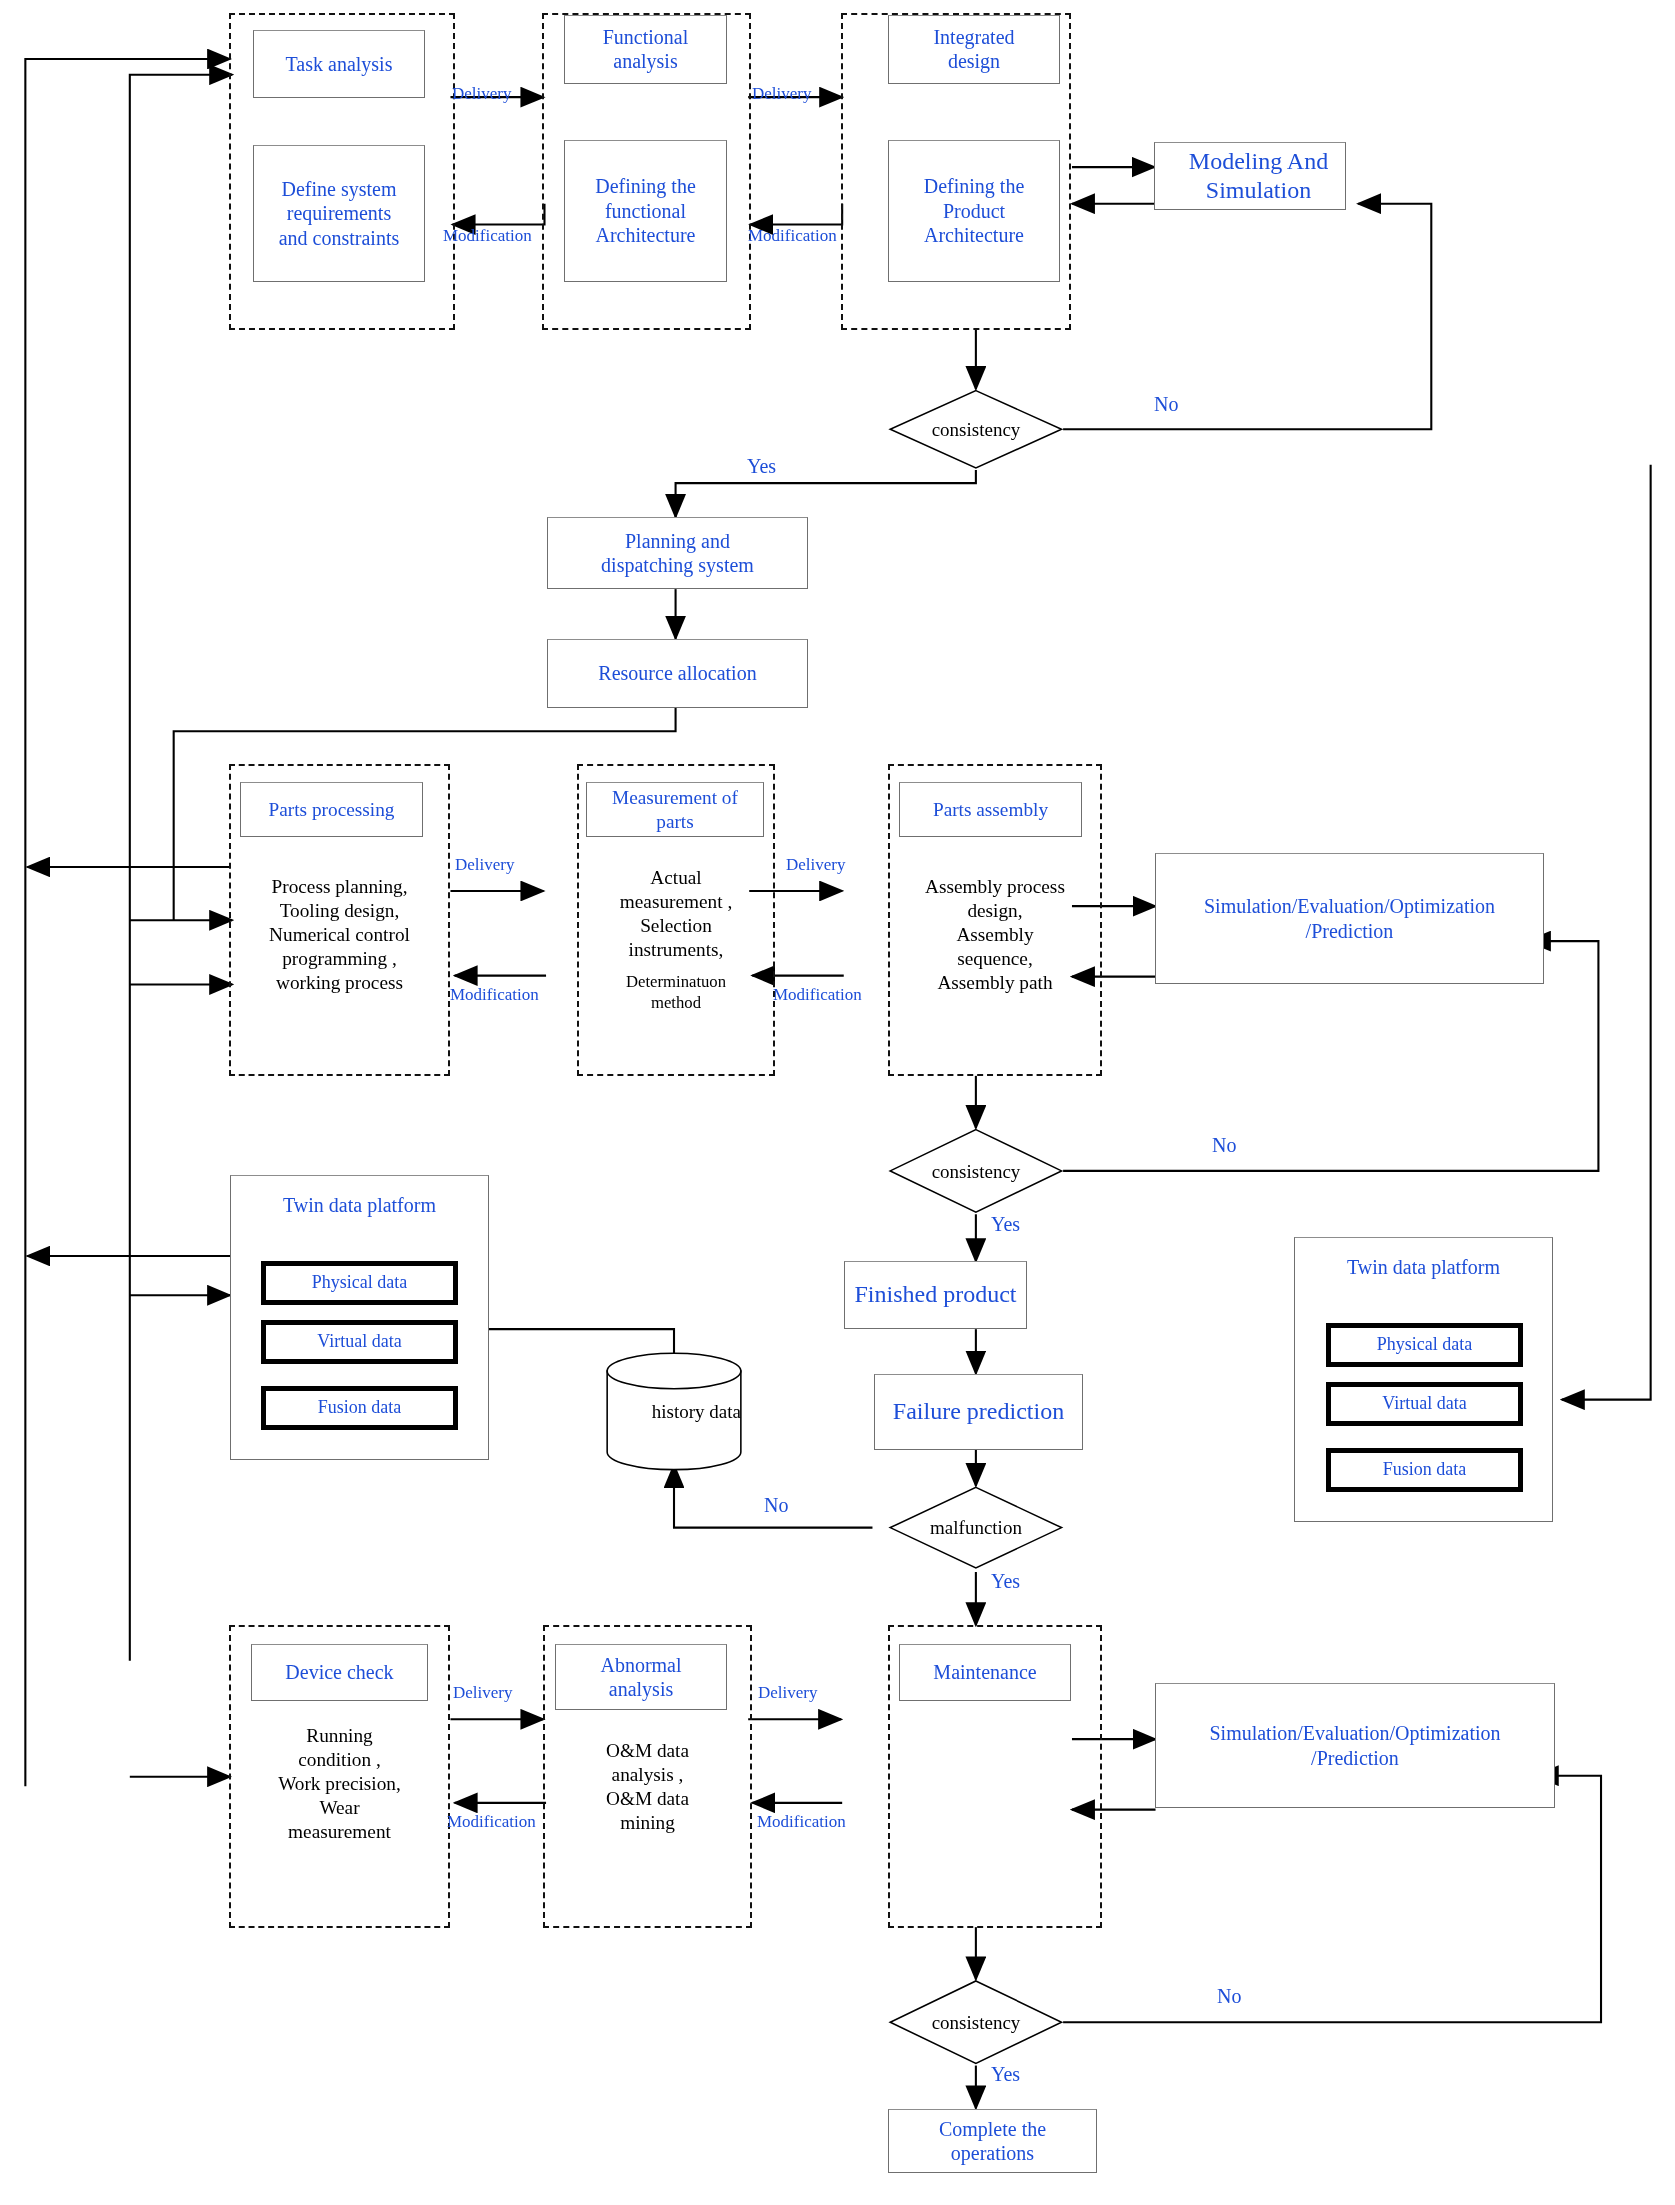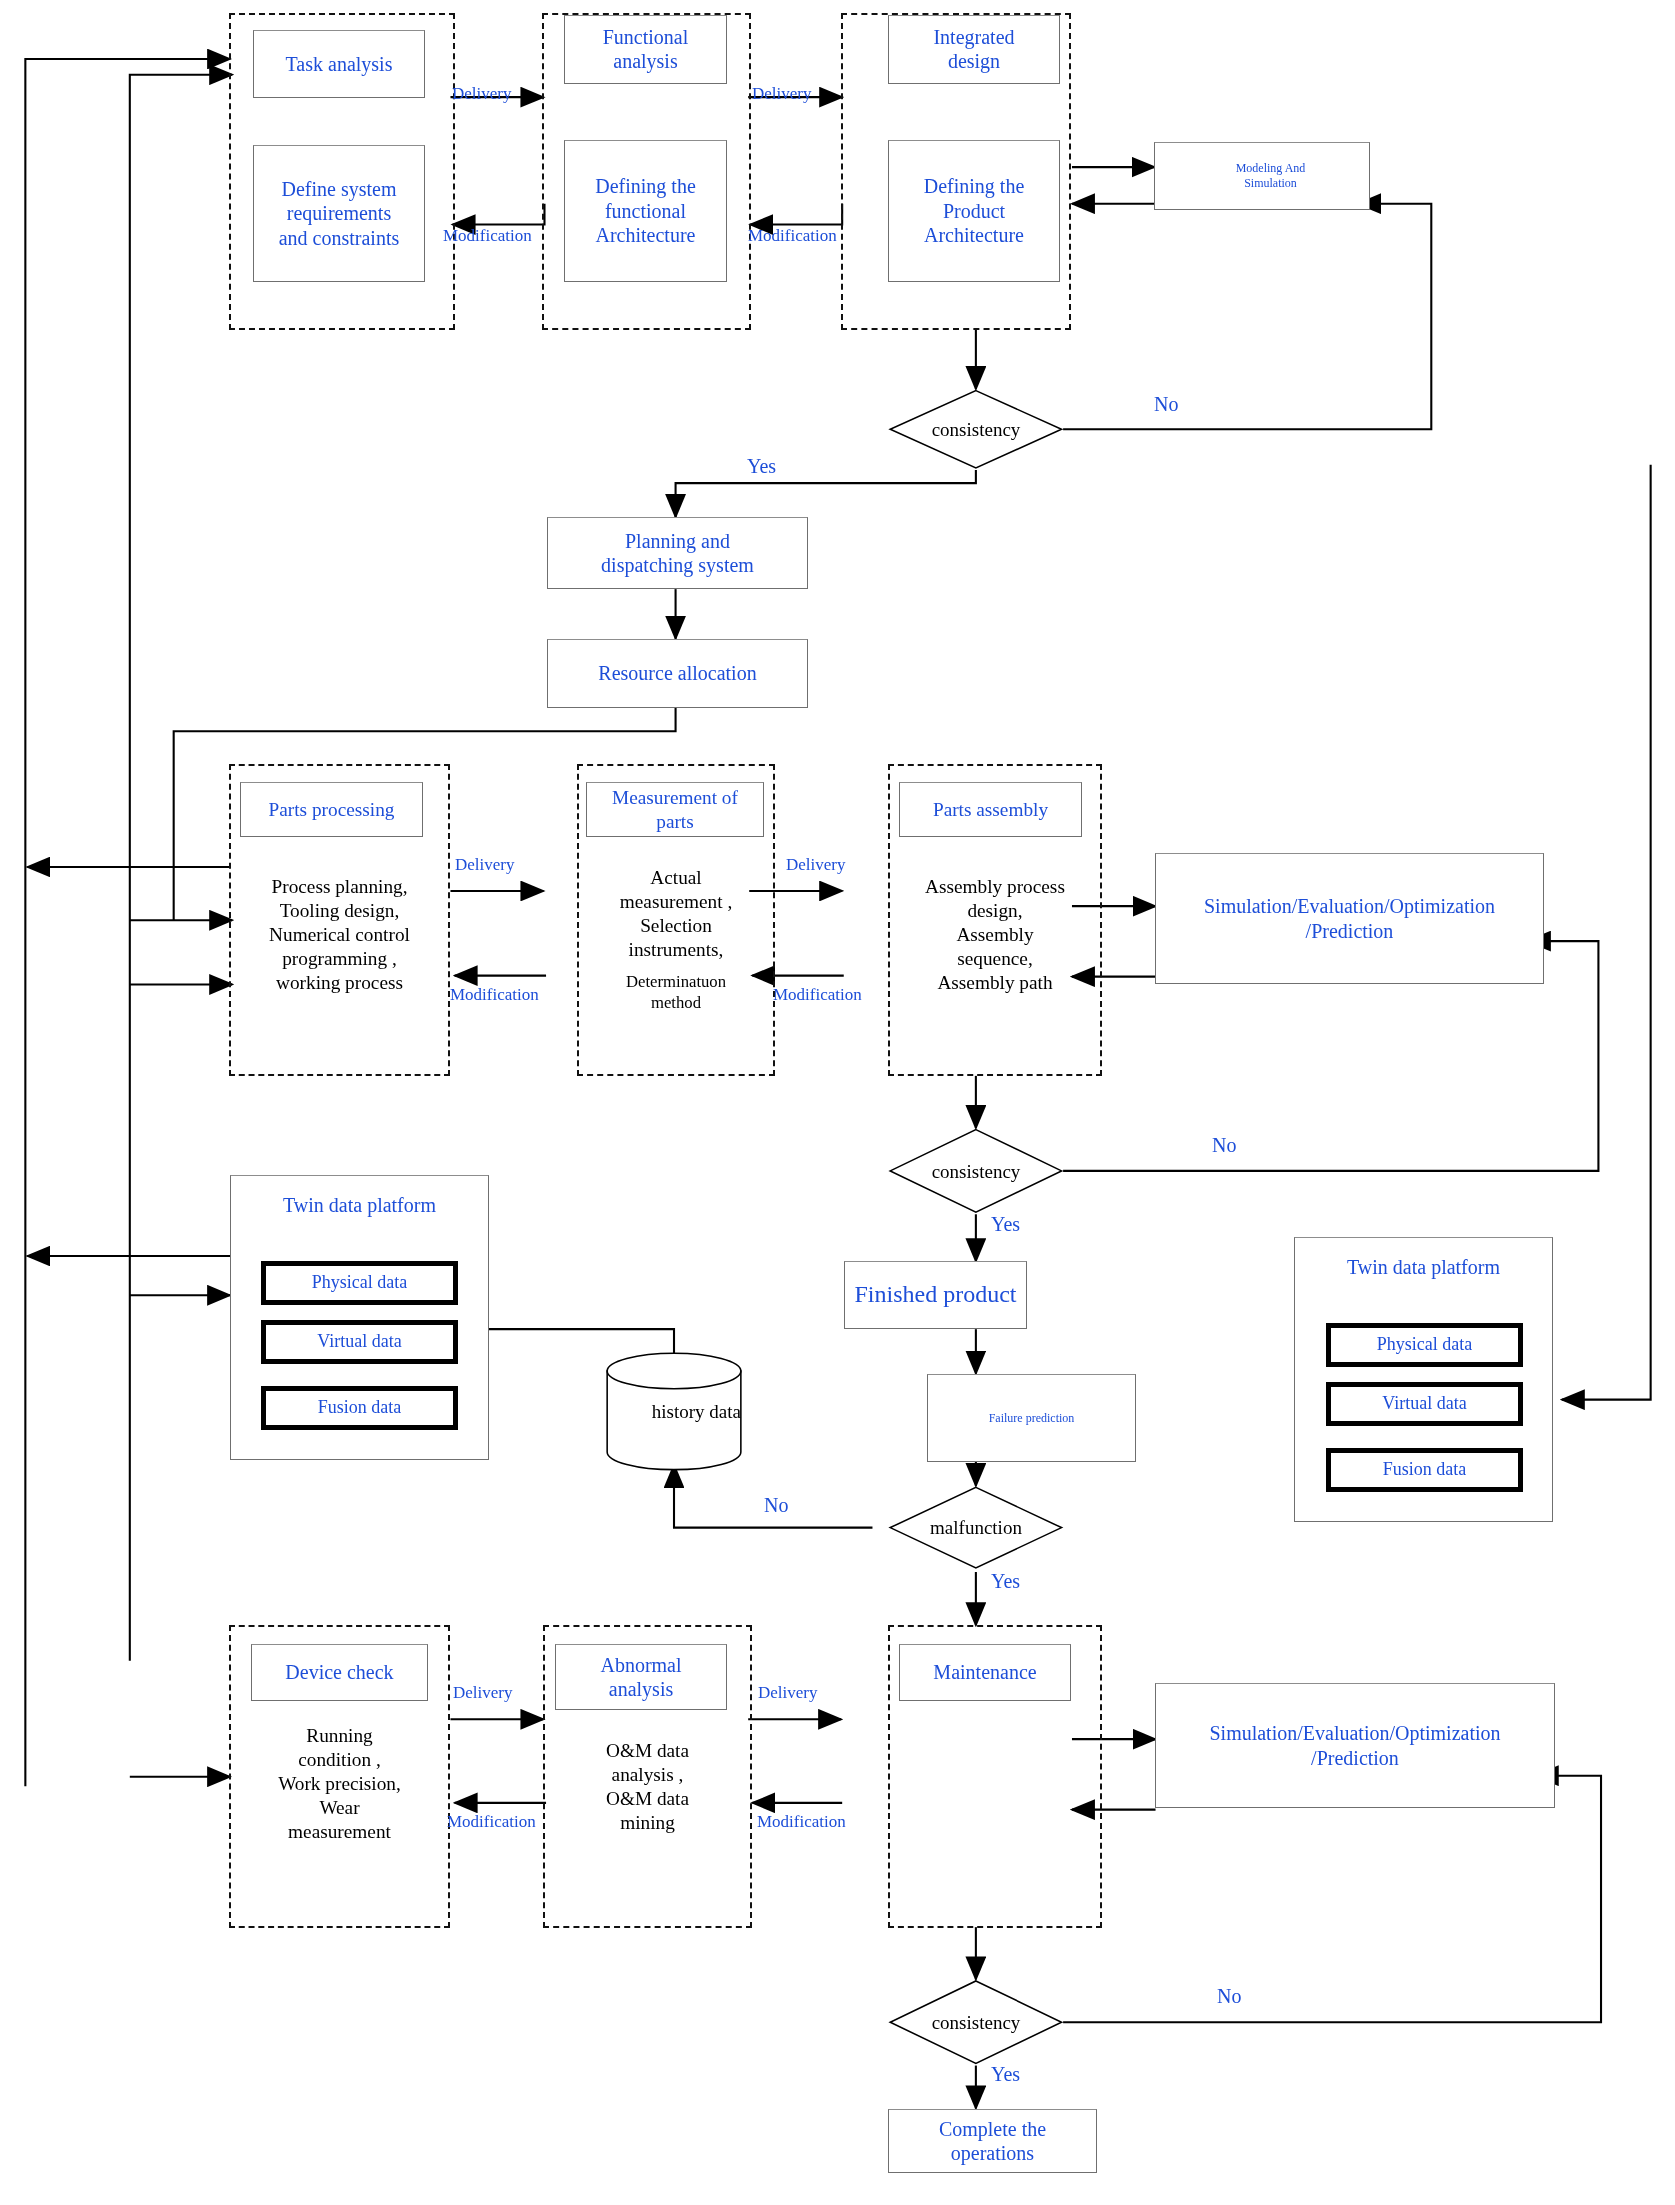--- a/index.html
+++ b/index.html
@@ -192,21 +192,21 @@
   <div class="node" style="left:564px;top:140px;width:163px;height:142px;font-size:20px;">Defining the
 functional
 Architecture</div>
 
   <div class="node" style="left:888px;top:14.6px;width:172px;height:69px;font-size:20px;">Integrated
 design</div>
   <div class="node" style="left:888px;top:140px;width:172px;height:142px;font-size:20px;">Defining the
 Product
 Architecture</div>
 
-  <div class="node" style="left:1154px;top:142px;width:216px;height:68px;font-size:12px;padding-left:17px;">Modeling And
+  <div class="node" style="left:1154px;top:142px;width:192px;height:68px;font-size:24px;padding-left:17px;">Modeling And
 Simulation</div>
 
   <div class="edgelabel" style="left:452px;top:84px;">Delivery</div>
   <div class="edgelabel" style="left:752px;top:84px;">Delivery</div>
   <div class="edgelabel" style="left:443px;top:226px;">Modification</div>
   <div class="edgelabel" style="left:748px;top:226px;">Modification</div>
 
   <div class="diamond-label" style="left:909px;top:419px;width:134px;">consistency</div>
   <div class="edgelabel" style="left:1154px;top:393px;font-size:20px;">No</div>
   <div class="edgelabel" style="left:747px;top:455px;font-size:20px;">Yes</div>
@@ -257,21 +257,21 @@
   <div class="node" style="left:230px;top:1175px;width:259px;height:285px;font-size:20px;align-items:flex-start;justify-content:center;padding-top:16.7px;">
     <span>Twin data platform</span>
   </div>
   <div class="node thin" style="left:261px;top:1261px;width:197px;height:44px;font-size:18px;">Physical data</div>
   <div class="node thin" style="left:261px;top:1320px;width:197px;height:44px;font-size:18px;">Virtual data</div>
   <div class="node thin" style="left:261px;top:1386px;width:197px;height:44px;font-size:18px;">Fusion  data</div>
 
   <div class="cyl-label" style="left:607px;top:1401px;width:134px;">history data</div>
 
   <div class="node" style="left:844px;top:1261px;width:183px;height:68px;font-size:24px;">Finished product</div>
-  <div class="node" style="left:927px;top:1374px;width:209px;height:88px;font-size:12px;">Failure prediction</div>
+  <div class="node" style="left:874px;top:1374px;width:209px;height:76px;font-size:24px;">Failure prediction</div>
 
   <div class="diamond-label" style="left:909px;top:1517px;width:134px;">malfunction</div>
   <div class="edgelabel" style="left:764px;top:1494px;font-size:20px;">No</div>
   <div class="edgelabel" style="left:991px;top:1570px;font-size:20px;">Yes</div>
 
   <div class="node" style="left:1294px;top:1237px;width:259px;height:285px;font-size:20px;align-items:flex-start;justify-content:center;padding-top:16.7px;">
     <span>Twin data platform</span>
   </div>
   <div class="node thin" style="left:1326px;top:1323px;width:197px;height:44px;font-size:18px;">Physical data</div>
   <div class="node thin" style="left:1326px;top:1382px;width:197px;height:44px;font-size:18px;">Virtual data</div>

